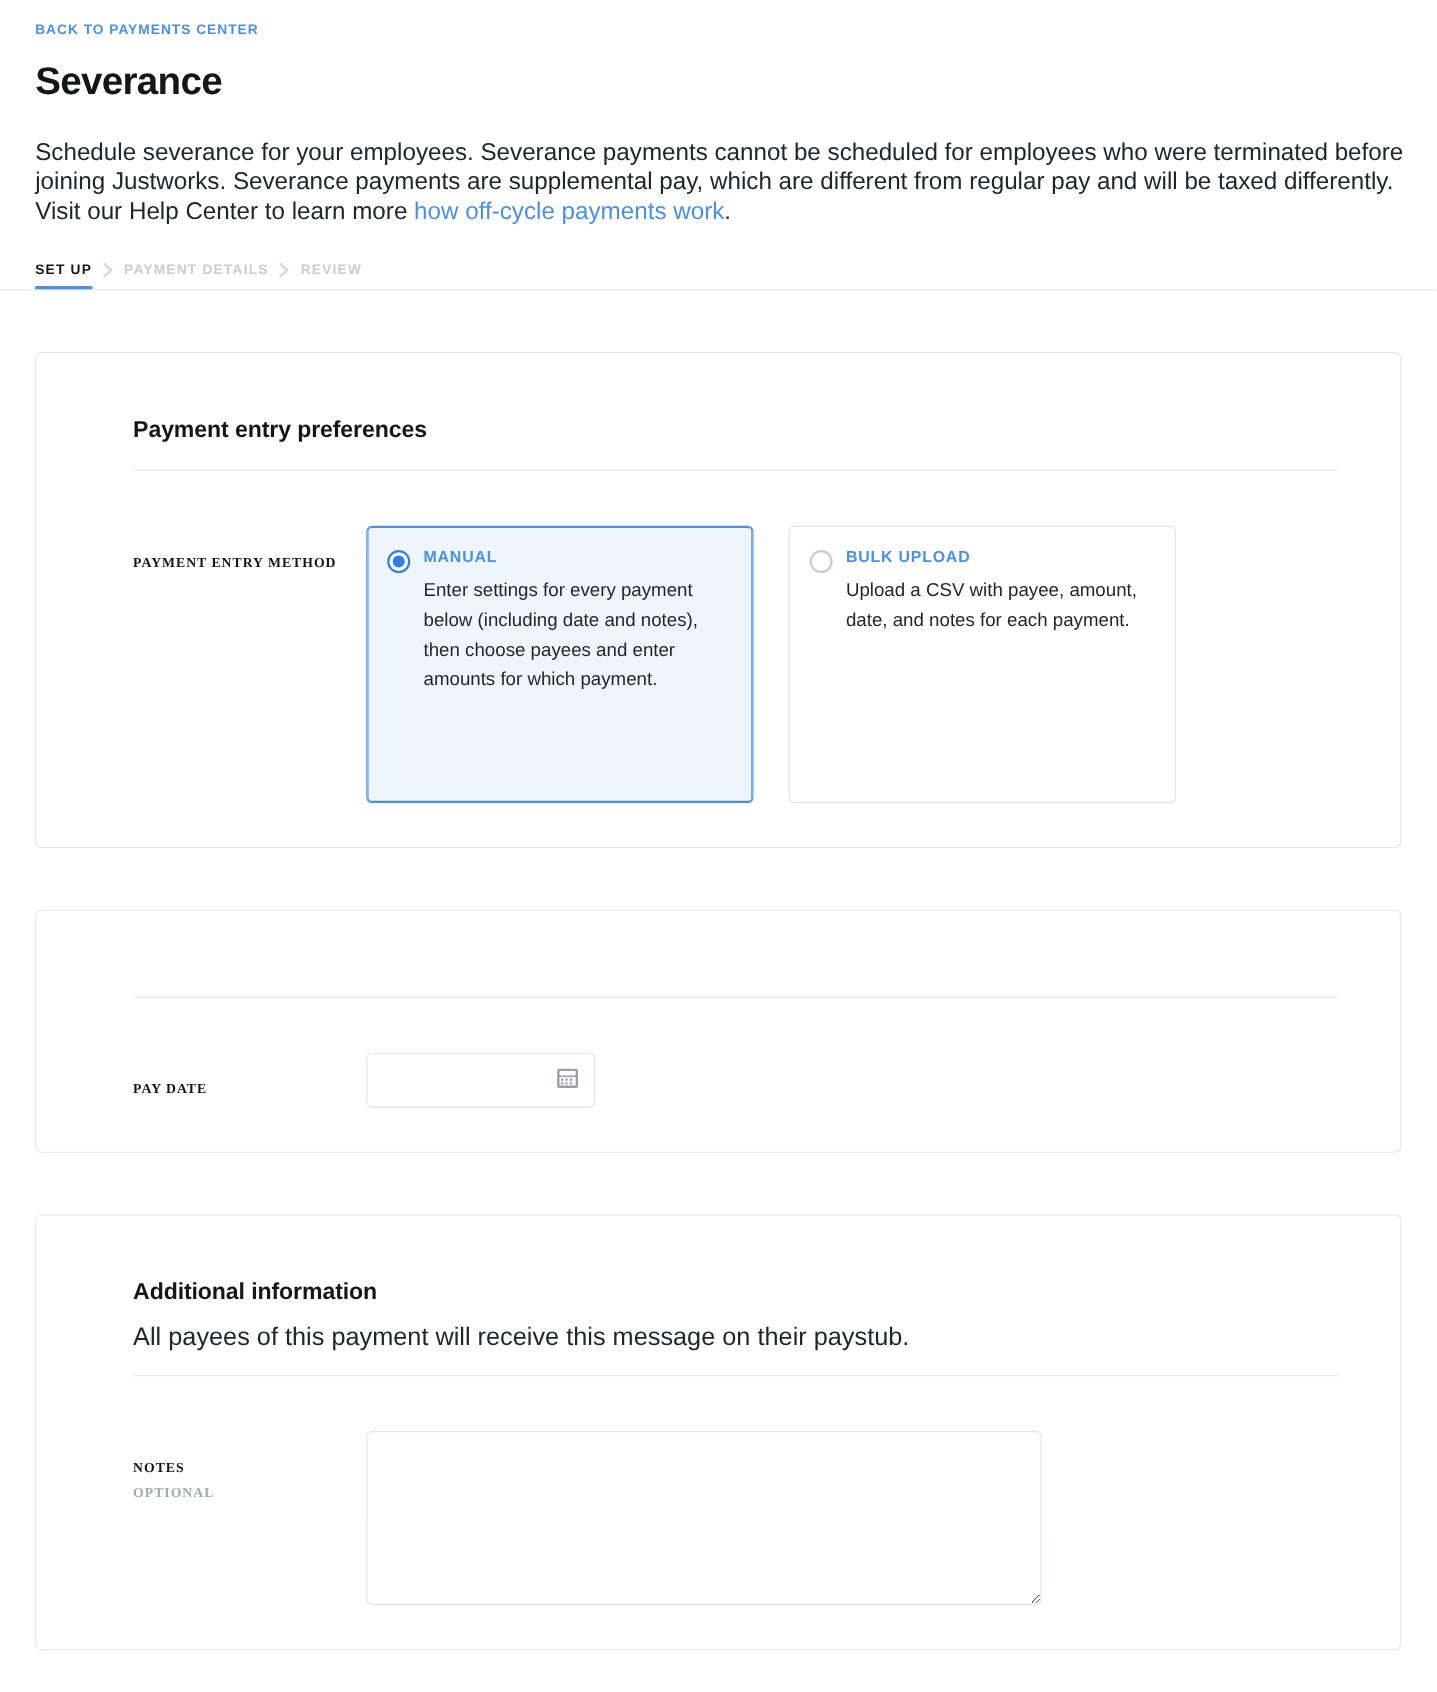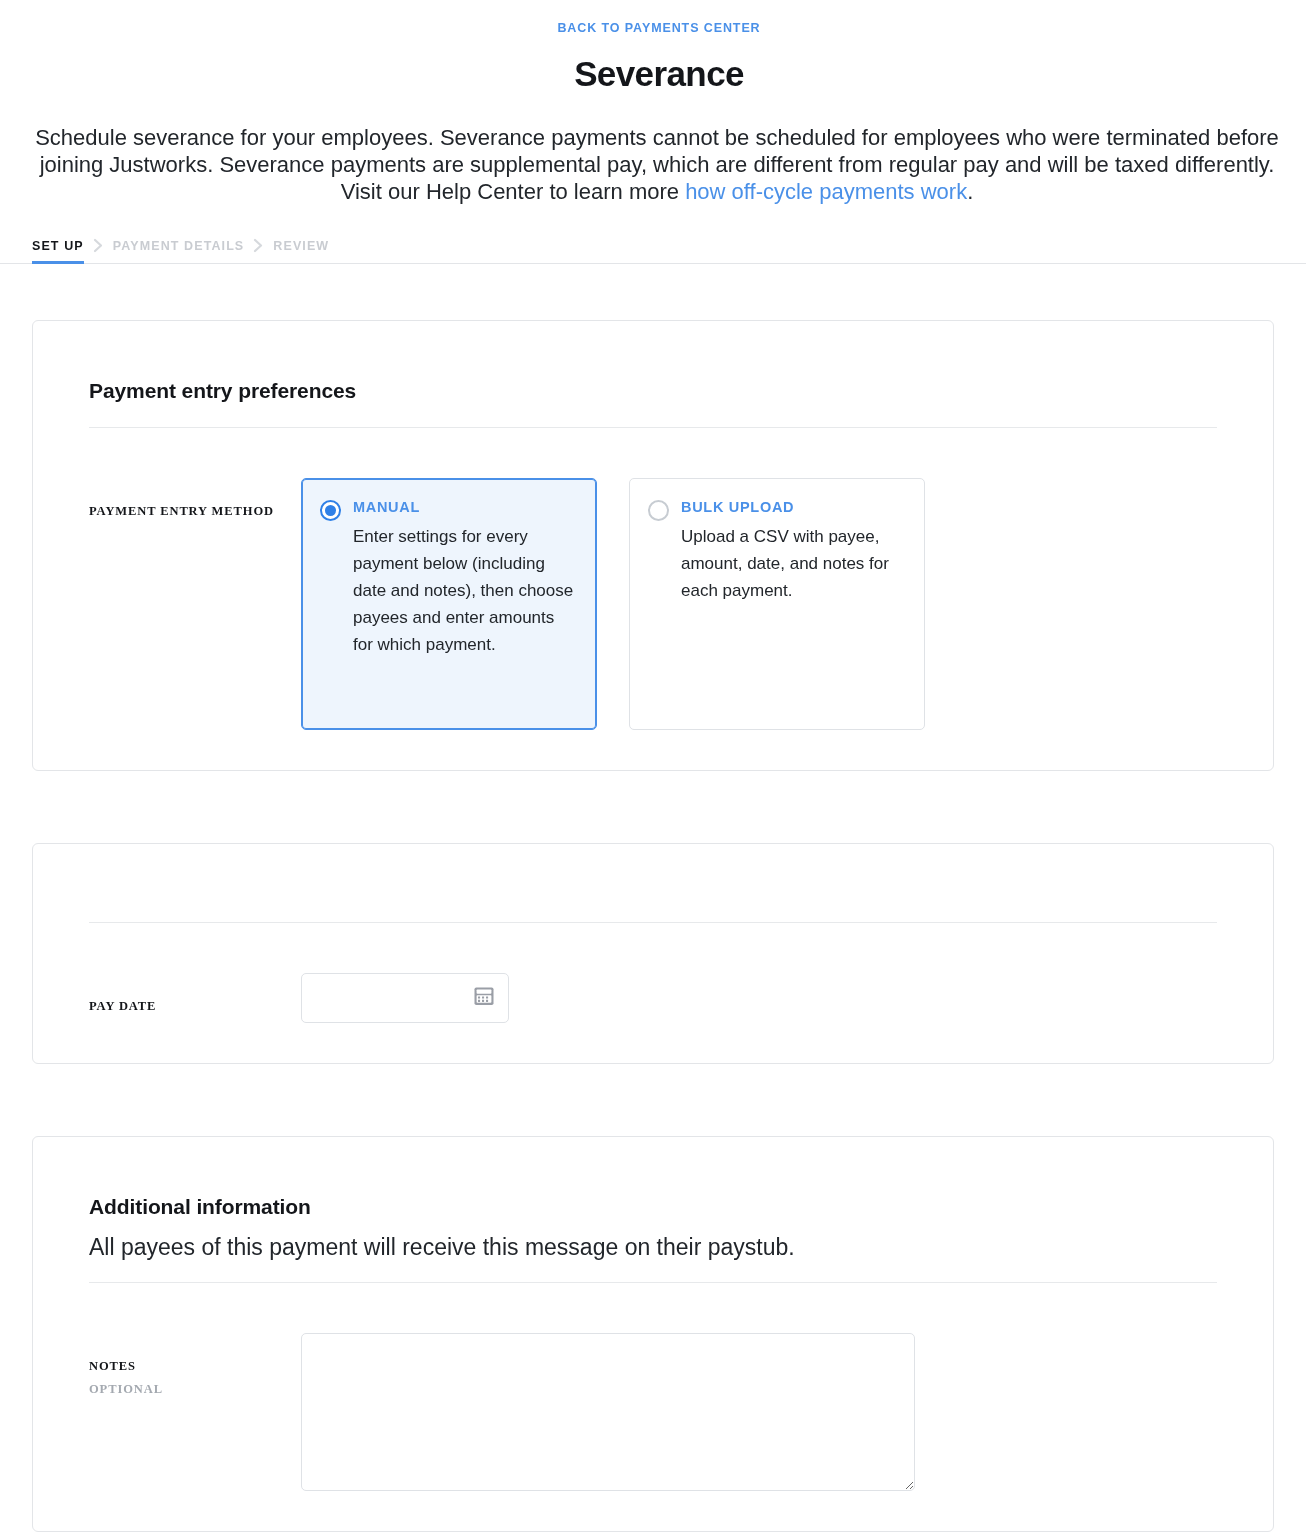--- a/index.html
+++ b/index.html
@@ -11,21 +11,21 @@
     color: #1f2124;
   }
   body {
     width: 1306px;
     min-height: 1538px;
     position: relative;
     -webkit-font-smoothing: antialiased;
   }
 
   
-  .page-head { padding: 18px 20px 0 32px; text-align: center; }
+  .page-head { padding: 18px 20px 0 32px; }
 
   .back-link {
     display: inline-block;
     color: #4a90e8;
     font-size: 12.5px;
     font-weight: bold;
     letter-spacing: 0.9px;
     text-transform: uppercase;
     text-decoration: none;
     line-height: 16px;
@@ -51,21 +51,21 @@
     color: #4a90e8;
     text-decoration: none;
   }
 
   
   .steps-bar {
     margin-top: 33px;
     border-bottom: 1px solid #e3e5e8;
     padding: 0 32px;
     display: flex;
-    align-items: center;
+    align-items: flex-start;
   }
   .step {
     font-size: 12.5px;
     font-weight: bold;
     letter-spacing: 1.1px;
     text-transform: uppercase;
     padding-bottom: 10px;
     color: #c9ccd1;
     position: relative;
     cursor: pointer;
@@ -83,24 +83,25 @@
     color: #d6d9dd;
     font-size: 15px;
     line-height: 15px;
     font-weight: normal;
     user-select: none;
   }
   .step-sep svg { display: block; }
 
   
   .card {
-    margin: 0 32px 16px 32px;
+    margin: 0 32px 0 32px;
     border: 1px solid #e3e5e8;
     border-radius: 6px;
     background: #fff;
+    padding-left: 32px;
   }
   .card-pad { padding: 56px 56px 40px 56px; }
 
   .card-title {
     margin: 0;
     font-size: 21px;
     line-height: 28px;
     font-weight: bold;
     color: #14161a;
     letter-spacing: -0.1px;
@@ -138,21 +139,21 @@
     margin-top: 6px;
     color: #a4a9b0;
     font-size: 12.5px;
     letter-spacing: 0.9px;
   }
   .field-control { flex: 1 1 auto; }
 
   
   .options { display: flex; gap: 32px; }
   .option {
-    width: 296px;
+    width: 352px;
     min-height: 252px;
     border: 1px solid #dfe2e6;
     border-radius: 5px;
     padding: 18px 20px 20px 18px;
     background: #fff;
     cursor: pointer;
     display: flex;
     align-items: flex-start;
     gap: 12px;
   }

